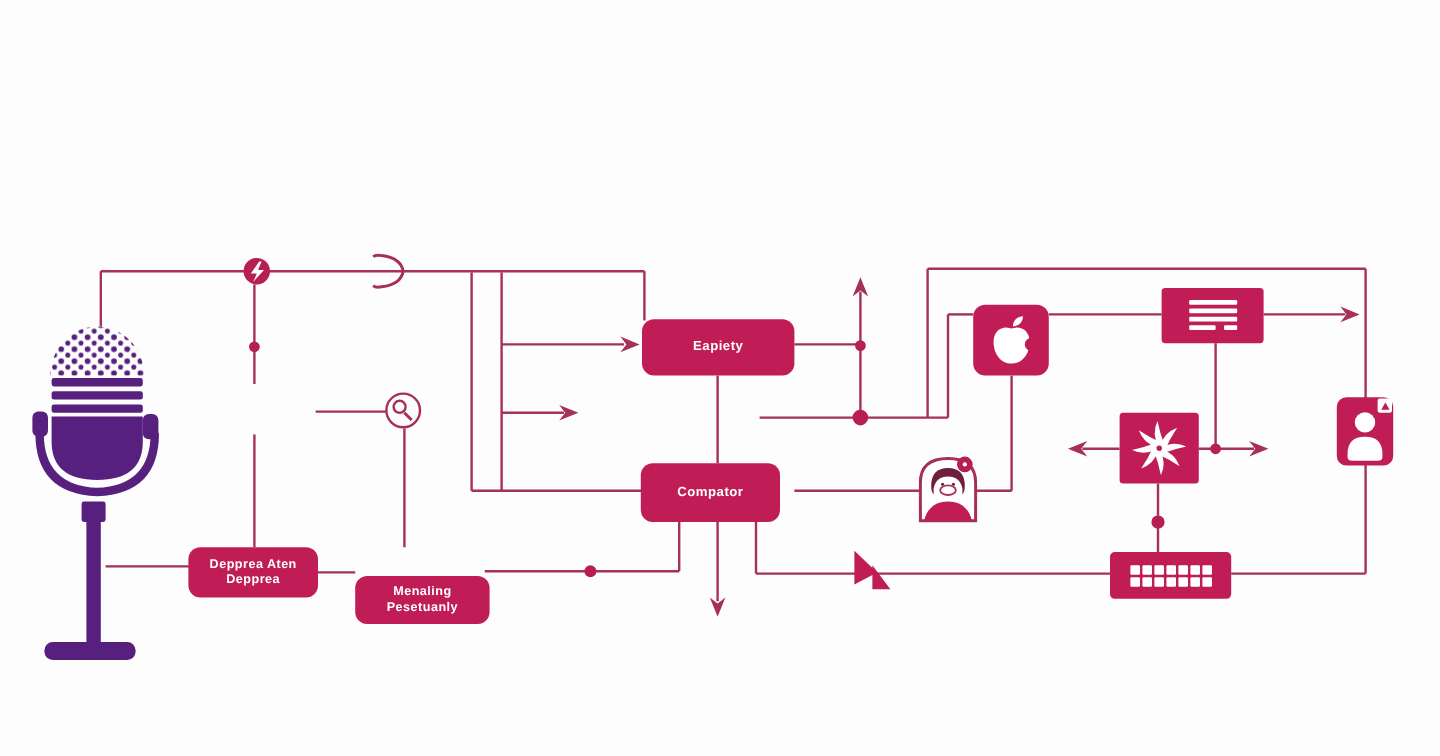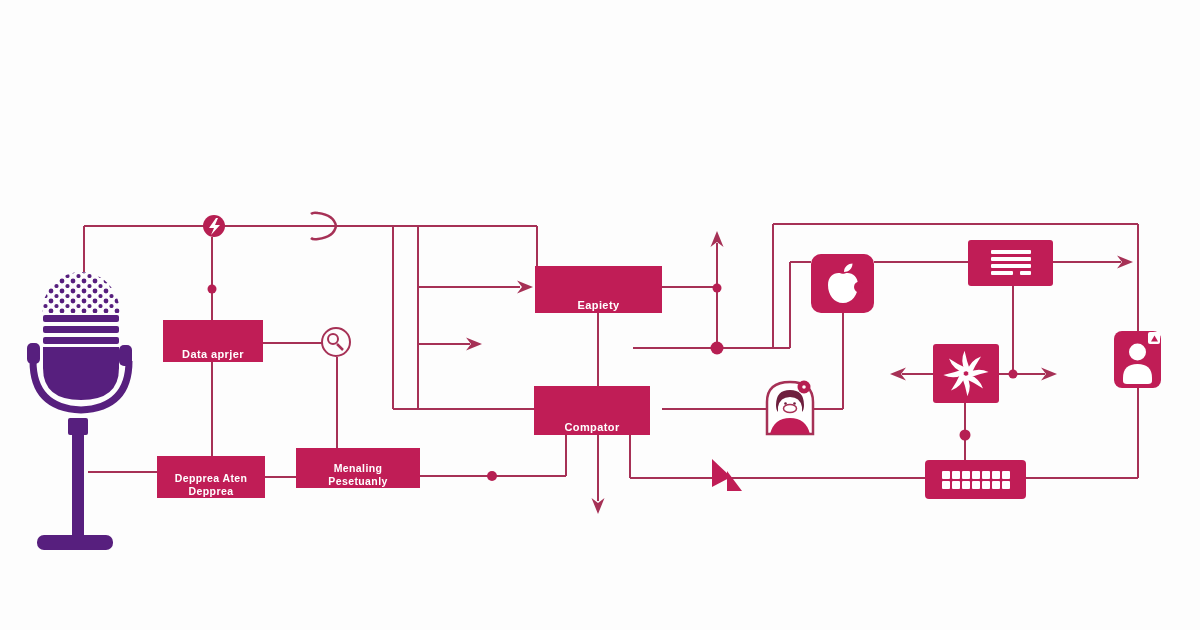--- a/index.html
+++ b/index.html
@@ -12,22 +12,22 @@
   svg.overlay{position:absolute;left:0;top:0;}
   .st-line{stroke:var(--line);stroke-width:2;fill:none;}
   .st-thick{stroke:var(--line);stroke-width:2.5;fill:none;}
   .f-line{fill:var(--line);stroke:none;}
   .f-node{fill:var(--node);stroke:none;}
   .f-box{fill:var(--box);stroke:none;}
   .f-white{fill:var(--white);stroke:none;}
   .f-mic{fill:var(--mic);stroke:none;}
   .s-mic{stroke:var(--mic);fill:none;}
   .f-hair{fill:var(--avatar_hair);stroke:none;}
-  .fbox{position:absolute;background:var(--box);border-radius:0;color:var(--white);
-        display:flex;flex-direction:column;align-items:center;justify-content:flex-end;
+  .fbox{position:absolute;background:var(--box);border-radius:10px;color:var(--white);
+        display:flex;flex-direction:column;align-items:center;justify-content:center;
         font-size:11px;font-weight:bold;letter-spacing:.4px;text-align:center;line-height:1.25;}
   .fbox.two{font-size:10.5px;}
   .itile{position:absolute;background:var(--box);display:flex;align-items:center;justify-content:center;}
   .plain{position:absolute;background:transparent;}
   .docbar{position:absolute;background:var(--white);border-radius:1px;height:4px;}
   .kbd{display:flex;flex-direction:column;gap:2px;}
   .kbd .krow{display:flex;gap:2px;}
   .kbd .key{width:8px;height:8px;background:var(--white);border-radius:1px;}
 </style>
 </head>
@@ -141,30 +141,27 @@
     </g>
     <path class="f-mic" d="M28,89 L104,89 L104,110 Q104,142 66,142 Q28,142 28,110 Z"></path>
     <path class="s-mic" stroke-width="7" d="M18,103 Q18,150 66,152 Q114,150 114,103"></path>
     <rect class="f-mic" x="12" y="85" width="13" height="21" rx="5"></rect>
     <rect class="f-mic" x="104" y="87" width="13" height="21" rx="5"></rect>
     <rect class="f-mic" x="53" y="160" width="20" height="17" rx="2"></rect>
     <rect class="f-mic" x="57" y="177" width="12" height="100"></rect>
     <rect class="f-mic" x="22" y="277" width="76" height="15" rx="7"></rect>
   </svg>
 
-  <div class="fbox" style="left:163px;top:320px;width:100px;height:42px">
-    <span>Data aprjer</span>
-  </div>
 
   <div class="fbox two" style="left:157px;top:456px;width:108px;height:42px">
     <span>Depprea Aten</span>
     <span>Depprea</span>
   </div>
 
-  <div class="fbox two" style="left:296px;top:448px;width:124px;height:40px">
+  <div class="fbox two" style="left:296px;top:480px;width:112px;height:40px">
     <span>Menaling</span>
     <span>Pesetuanly</span>
   </div>
 
   <div class="fbox" style="left:535px;top:266px;width:127px;height:47px">
     <span>Eapiety</span>
   </div>
 
   <div class="fbox" style="left:534px;top:386px;width:116px;height:49px">
     <span>Compator</span>

